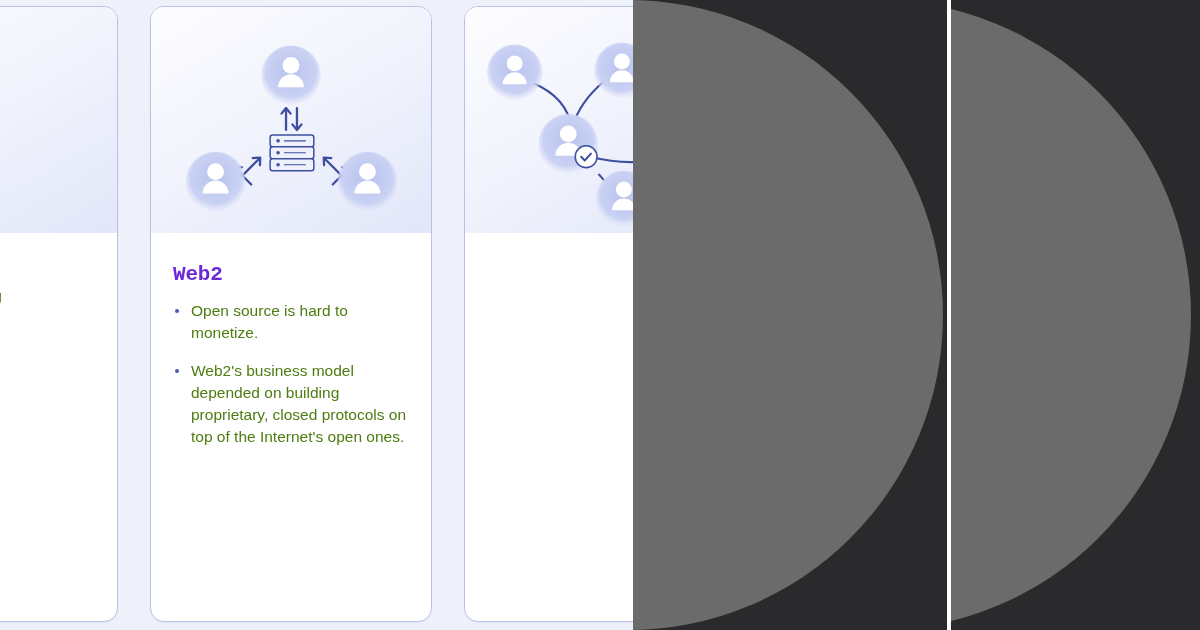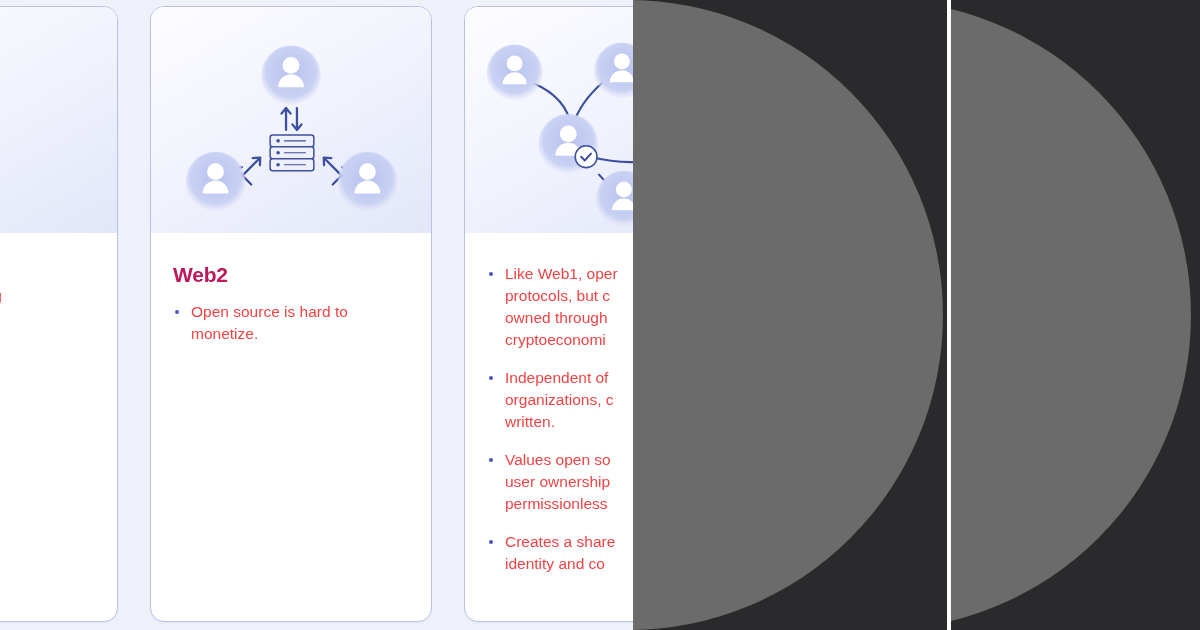--- a/index.html
+++ b/index.html
@@ -48,32 +48,33 @@
     flex: 0 0 226px;
     background: linear-gradient(150deg,#fdfdff 0%,#f2f4fd 45%,#e2e6f8 100%);
     overflow: hidden;
   }
   .card-illus svg { position: absolute; left: 0; top: 0; width: 100%; height: 100%; }
 
   .card-body { padding: 30px 22px 24px 22px; }
   .card-title {
     font-size: 21px;
     font-weight: 700;
-    color: #be185d;
+    color: #6d28d9;
     letter-spacing: -0.2px;
     margin-bottom: 14px;
+    font-family: Liberation Mono, monospace;
   }
   .bullets { list-style: none; }
   .bullets li {
     position: relative;
     padding-left: 18px;
     margin-bottom: 16px;
     font-size: 15.5px;
     line-height: 22px;
-    color: #ef4444;
+    color: #4d7c0f;
   }
   .bullets li::before {
     content: "";
     position: absolute;
     left: 2px; top: 9px;
     width: 4px; height: 4px;
     border-radius: 50%;
     background: #4a58b5;
   }
 
@@ -219,20 +220,21 @@
               <circle cx="218" cy="175" r="30" fill="url(#g2a)"></circle>
               <circle cx="218" cy="165" r="8.5" fill="#ffffff"></circle>
               <path d="M205 187 a13 13 0 0 1 26 0 z" fill="#ffffff"></path>
             </g>
           </svg>
         </div>
         <div class="card-body">
           <div class="card-title">Web2</div>
           <ul class="bullets">
             <li>Open source is hard to monetize.</li>
+            <li>Web2's business model depended on building proprietary, closed protocols on top of the Internet's open ones.</li>
           </ul>
         </div>
       </div>
 
       <div class="card">
         <div class="card-illus">
           <svg viewBox="0 0 282 226" xmlns="http://www.w3.org/2000/svg" aria-hidden="true">
             <defs>
               <radialGradient id="g3a" cx="50%" cy="45%" r="60%">
                 <stop offset="0%" stop-color="#b8c2ee"></stop>
@@ -271,34 +273,20 @@
             </g>
 
             <g>
               <circle cx="160" cy="192" r="28" fill="url(#g3a)"></circle>
               <circle cx="160" cy="183" r="8" fill="#ffffff"></circle>
               <path d="M148 204 a12 12 0 0 1 24 0 z" fill="#ffffff"></path>
             </g>
           </svg>
         </div>
         <div class="card-body">
-          <ul class="bullets">
-            <li style="white-space:pre-line;">Like Web1, oper
-protocols, but c
-owned through
-cryptoeconomi</li>
-            <li style="white-space:pre-line;">Independent of
-organizations, c
-written.</li>
-            <li style="white-space:pre-line;">Values open so
-user ownership
-permissionless</li>
-            <li style="white-space:pre-line;">Creates a share
-identity and co</li>
-          </ul>
         </div>
       </div>
 
     </div>
   </div>
 
   <div id="panels">
     <div class="dark-panel" id="panel-a">
       <div class="big-circle" id="circle-a"></div>
     </div>

